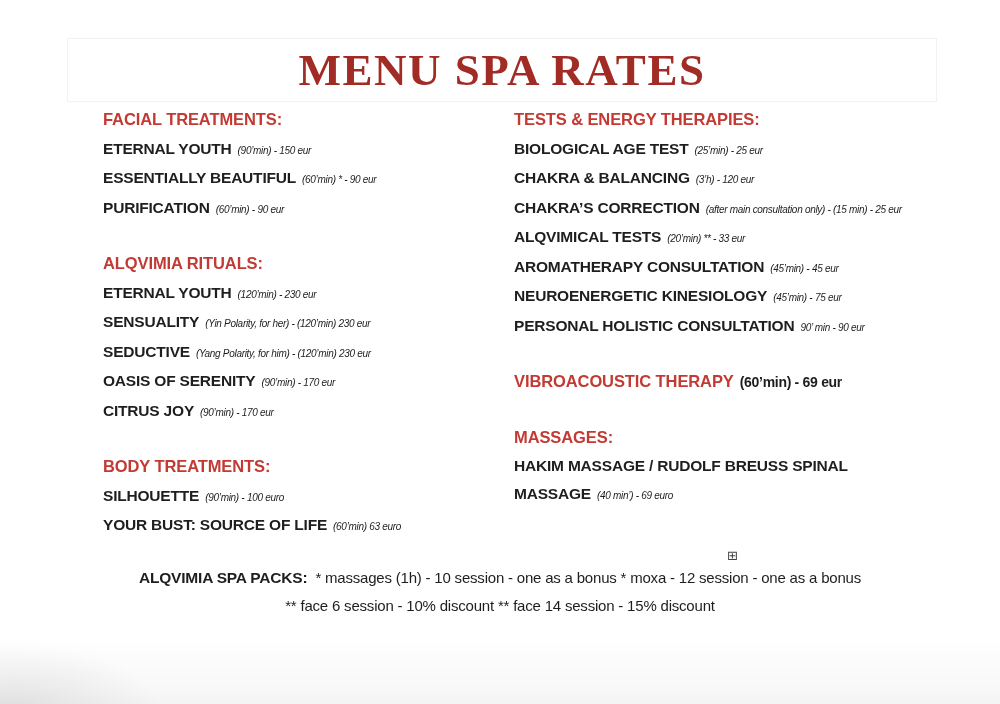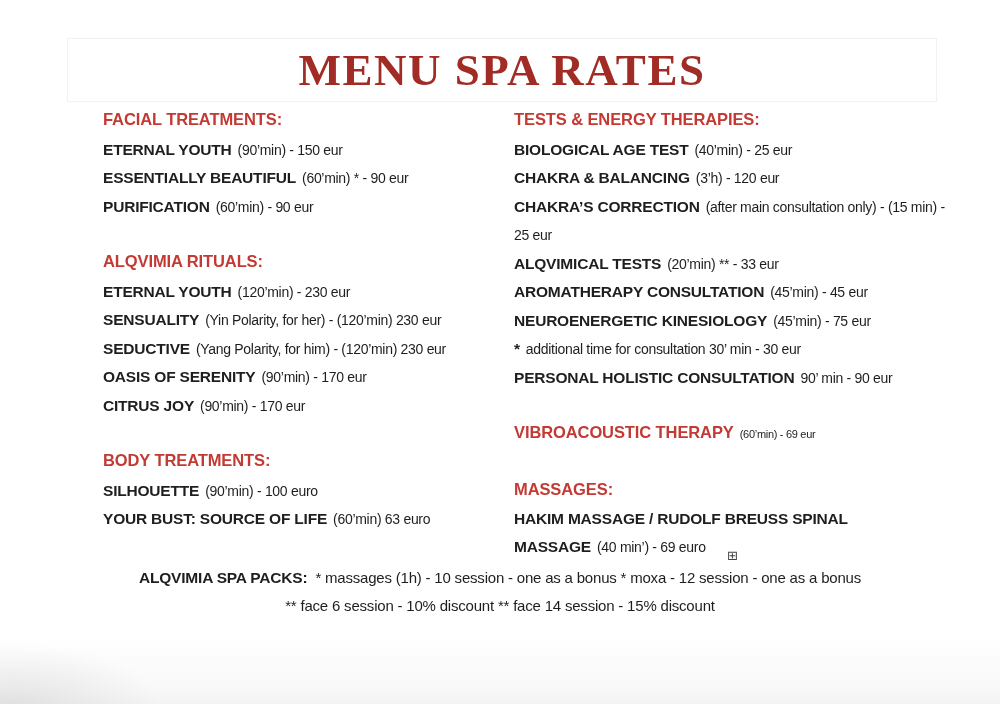--- a/index.html
+++ b/index.html
@@ -36,38 +36,39 @@
   .section:last-child { margin-bottom: 0; }
   .heading, .item { line-height: 27.5px; }
   .heading .hd {
     color: var(--heading-red, #c23a33);
     font-weight: 700;
     font-size: 16.5px;
     letter-spacing: -0.1px;
   }
   .heading .hd-dt {
     color: var(--text, #1e1e1e);
-    font-weight: 400;
-    font-size: 11px;
+    font-weight: 700;
+    font-size: 14px;
     letter-spacing: -0.3px;
     margin-left: 6px;
   }
   .item { white-space: nowrap; }
   .item.wrap { white-space: normal; }
   .item.narrow { max-width: 402px; }
   .nm {
     font-weight: 700;
     font-size: 15.5px;
     letter-spacing: -0.2px;
     margin-right: 6px;
   }
   .dt {
     font-weight: 400;
-    font-size: 14px;
+    font-size: 10px;
     letter-spacing: -0.3px;
+    font-style: italic;
   }
   .expand-icon {
     position: absolute;
     left: 727px; top: 549px;
     font-family: "DejaVu Sans", sans-serif;
     font-size: 13px;
     line-height: 13px;
     color: var(--icon-gray, #444444);
     cursor: pointer;
   }
@@ -144,27 +145,26 @@
     </div>
 
   </div>
 
   <div class="col col-right">
 
     <div class="section">
       <div class="heading">
         <span class="hd">TESTS &amp; ENERGY THERAPIES:</span><span class="hd-dt"></span>
       </div>
-      <div class="item"><span class="nm">BIOLOGICAL AGE TEST</span><span class="dt">(40’min) - 25 eur</span></div>
+      <div class="item"><span class="nm">BIOLOGICAL AGE TEST</span><span class="dt">(25’min) - 25 eur</span></div>
       <div class="item"><span class="nm">CHAKRA &amp; BALANCING</span><span class="dt">(3’h) - 120 eur</span></div>
       <div class="item wrap"><span class="nm">CHAKRA’S CORRECTION</span><span class="dt">(after main consultation only) - (15 min) - 25 eur</span></div>
       <div class="item"><span class="nm">ALQVIMICAL TESTS</span><span class="dt">(20’min) ** - 33 eur</span></div>
       <div class="item"><span class="nm">AROMATHERAPY CONSULTATION</span><span class="dt">(45’min) - 45 eur</span></div>
       <div class="item"><span class="nm">NEUROENERGETIC KINESIOLOGY</span><span class="dt">(45’min) - 75 eur</span></div>
-      <div class="item"><span class="nm">*</span><span class="dt">additional time for consultation 30’ min - 30 eur</span></div>
       <div class="item"><span class="nm">PERSONAL HOLISTIC CONSULTATION</span><span class="dt">90’ min - 90 eur</span></div>
     </div>
 
     <div class="section">
       <div class="heading">
         <span class="hd">VIBROACOUSTIC THERAPY</span><span class="hd-dt">(60’min) - 69 eur</span>
       </div>
     </div>
 
     <div class="section">

